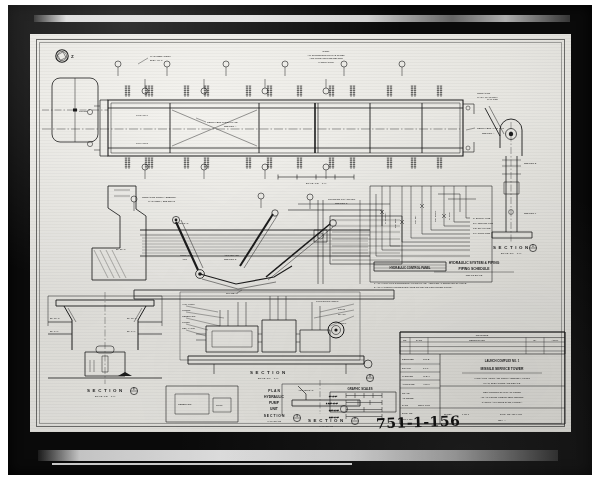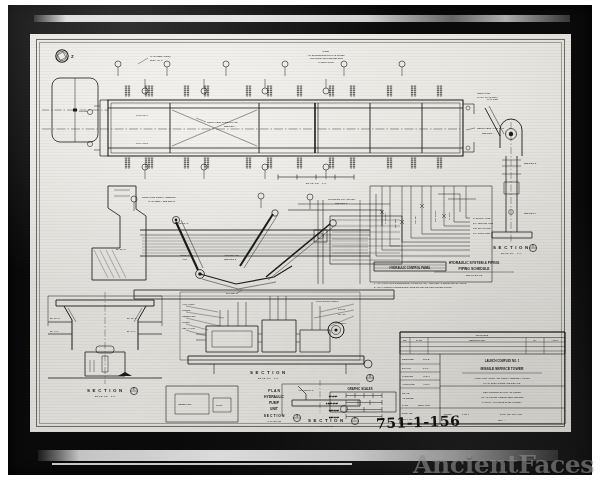--- a/index.html
+++ b/index.html
@@ -675,17 +675,14 @@
         <text class="t t2" x="470" y="381">DWG. NO.  751-1-156</text>
         <text class="t t2 ctr" x="472" y="387">REV.  —</text>
 
         <rect x="300" y="358" width="66" height="20" fill="none" stroke="#1c1c1c" stroke-width=".6"></rect>
       </g>
     </svg>
   </div>
 
   <div class="neg-no">751-1-156</div>
 
-  <div class="watermark">
-    <span class="wm-light">AncientFaces</span>
-  </div>
 
 </div>
 
 </body></html>

